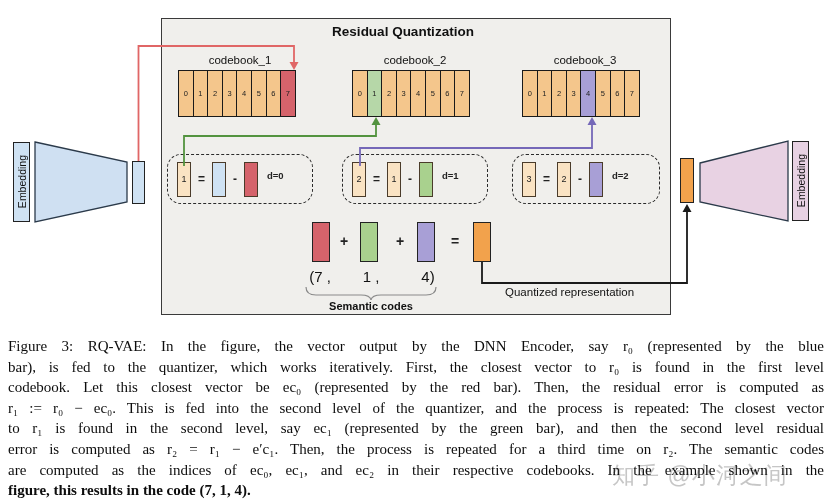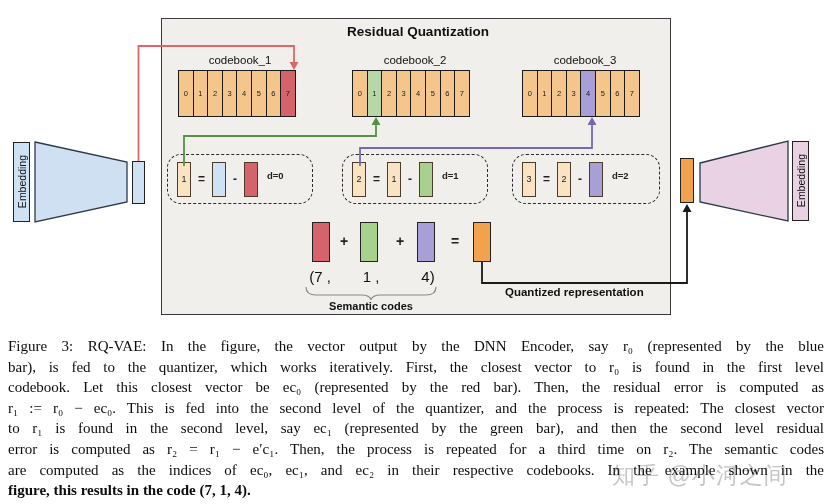--- a/index.html
+++ b/index.html
@@ -5,21 +5,21 @@
   * { margin:0; padding:0; box-sizing:border-box; }
   html,body { width:830px; height:504px; background:#ffffff; overflow:hidden;
               font-family:"Liberation Sans", sans-serif; }
   #stage { position:relative; width:830px; height:504px; background:#fff; }
 
   
   #diagram { position:absolute; left:0; top:0; width:830px; height:332px; }
 
   .main-box { position:absolute; left:161px; top:18px; width:510px; height:297px;
               background:#f0efec; border:1.6px solid #3a3a3a; }
-  .rq-title { position:absolute; left:161px; top:24px; width:514px; text-align:center;
+  .rq-title { position:absolute; left:146px; top:24px; width:514px; text-align:center;
               font-weight:bold; font-size:13.5px; color:#111; }
 
   .cb-label { position:absolute; font-size:11.5px; color:#111; text-align:center; width:130px; }
   .cells { position:absolute; display:flex; height:47px; }
   .cell { width:15.6px; height:47px; background:#f4c68c; border:1px solid #1a1a1a;
           margin-left:-1px; display:flex; align-items:center; justify-content:center;
           font-size:7.5px; color:#222; }
   .cell:first-child { margin-left:0; }
 
   .dashed-box { position:absolute; height:50px; border:1.6px dashed #2a2a2a; border-radius:14px;
@@ -27,21 +27,21 @@
   .sbar { width:14px; height:35px; border:1px solid #4a3b2a; display:flex; align-items:center;
           justify-content:center; font-size:9px; color:#222; background:#fae3c3; }
   .op { font-size:12px; font-weight:bold; color:#222; }
   .depth { font-size:9.5px; font-weight:bold; color:#222; margin-left:2px; align-self:flex-start; margin-top:15px; }
 
   .vbar { position:absolute; border:1px solid #222; }
 
   .sum-op { position:absolute; font-size:14px; font-weight:bold; color:#222; }
   .code-part { position:absolute; font-size:15px; color:#111; transform:translateX(-50%); }
   .semantic-label { position:absolute; font-size:11px; font-weight:bold; color:#111; transform:translateX(-50%); }
-  .quant-label { position:absolute; font-size:11.5px; font-weight:bold; color:#111; }
+  .quant-label { position:absolute; font-size:11.5px; font-weight:normal; color:#111; }
 
   .emb { position:absolute; width:17px; height:80px; border:1px solid #222;
          display:flex; align-items:center; justify-content:center; }
   .emb span { writing-mode:vertical-rl; transform:rotate(180deg); font-size:10.5px; color:#111; }
   .trap-label { position:absolute; font-size:13px; color:#111; text-align:center; line-height:1.25; }
 
   svg.overlay { position:absolute; left:0; top:0; pointer-events:none; }
   .arrow-line { fill:none; stroke-width:1.8; }
 
   

